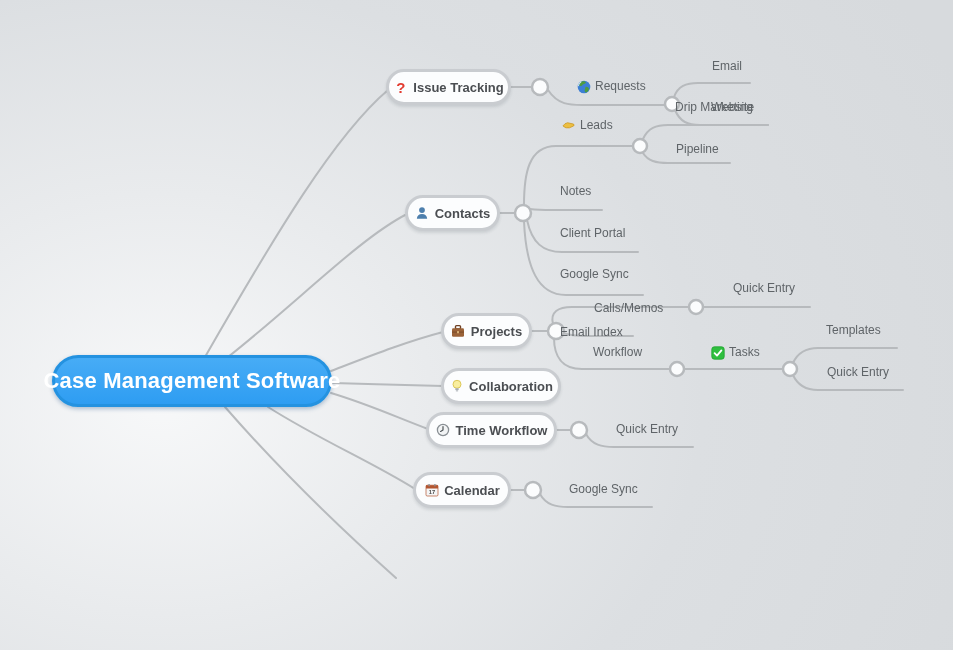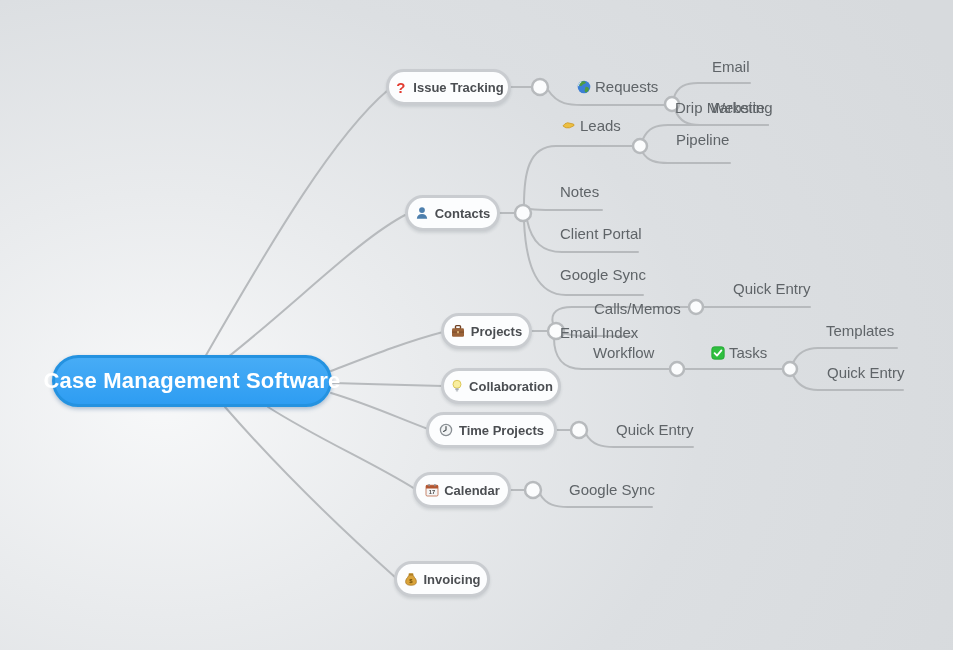--- a/index.html
+++ b/index.html
@@ -23,21 +23,21 @@
     font-size:13px;font-weight:700;color:var(--pill-text,#4b4e52);
   }
   .root{
     height:52px;border-radius:26px;
     background:linear-gradient(180deg,#47acf6,#2e9df2);
     border:3px solid var(--root-border,#2492e0);
     box-shadow:0 2px 4px rgba(40,90,140,.35);
     font-size:22px;font-weight:700;color:var(--root-text,#ffffff);
     letter-spacing:.2px;
   }
-  .lbl{height:17px;line-height:17px;font-size:15px;color:var(--label-text,#5f6468);display:flex;align-items:center;gap:4px;}
+  .lbl{height:17px;line-height:17px;font-size:12px;color:var(--label-text,#5f6468);display:flex;align-items:center;gap:4px;}
   .ic{display:inline-flex;align-items:center;justify-content:center;width:15px;height:15px;flex:0 0 auto;}
   .ic svg{display:block;}
   .qmark{color:#e23b30;font-weight:800;font-size:15px;line-height:15px;}
 </style>
 </head>
 <body>
 
 <div id="canvas">
 
   <svg class="wires" width="953" height="650" viewBox="0 0 953 650">
@@ -133,46 +133,36 @@
     <span>Collaboration</span>
   </div>
 
   <div class="node pill" style="left:426px;top:412px;width:131px;">
     <span class="ic">
       <svg width="14" height="14" viewBox="0 0 14 14">
           <circle cx="7" cy="7" r="5.6" fill="#f2f4f5" stroke="#898f94" stroke-width="1.3"></circle>
           <path d="M7,7 L7,3.6 M7,7 L4.6,8.4" stroke="#4e5357" stroke-width="1.2" stroke-linecap="round" fill="none"></path>
         </svg>
     </span>
-    <span>Time Projects</span>
+    <span>Time Workflow</span>
   </div>
 
   <div class="node pill" style="left:413px;top:472px;width:98px;">
     <span class="ic">
       <svg width="14" height="14" viewBox="0 0 14 14">
           <rect x="1" y="2.2" width="12" height="10.8" rx="1.2" fill="#f4f5f6" stroke="#b3552f" stroke-width="0.7"></rect>
           <rect x="1" y="2.2" width="12" height="3.3" fill="#b3552f"></rect>
           <rect x="3.4" y="0.9" width="1.4" height="2.5" rx="0.6" fill="#8a8f93"></rect>
           <rect x="9.2" y="0.9" width="1.4" height="2.5" rx="0.6" fill="#8a8f93"></rect>
           <text x="7" y="10.9" font-size="5.8" text-anchor="middle" fill="#4a4a4a" font-weight="bold">17</text>
         </svg>
     </span>
     <span>Calendar</span>
   </div>
 
-  <div class="node pill" style="left:394px;top:561px;width:96px;">
-    <span class="ic">
-      <svg width="14" height="14" viewBox="0 0 14 14">
-          <rect x="4.6" y="1.2" width="4.8" height="2.2" rx="0.9" fill="#b5831f"></rect>
-          <path d="M5,3.2 L9,3.2 L10.5,5.5 C12,7 12.6,9 12.2,10.8 C11.8,12.5 10,13.2 7,13.2 C4,13.2 2.2,12.5 1.8,10.8 C1.4,9 2,7 3.5,5.5 Z" fill="#d9a33a" stroke="#a8761f" stroke-width="0.8"></path>
-          <text x="7" y="10.8" font-size="6" text-anchor="middle" fill="#6d4c07" font-weight="bold">$</text>
-        </svg>
-    </span>
-    <span>Invoicing</span>
-  </div>
 
   <div class="node lbl" style="left:576px;top:78px;">
     <span class="ic">
       <svg width="14" height="14" viewBox="0 0 14 14">
           <circle cx="7" cy="7" r="6.3" fill="#3c7fd4"></circle>
           <path d="M3.5,2 C5,1 8,1 9,2.5 C8,4 6,4 5,5.5 C4,6.5 2.5,6 2,5 C2.2,3.8 2.6,2.8 3.5,2Z" fill="#4e9c3f"></path>
           <path d="M8.5,7 C10,6.5 11.5,7.5 12,9 C11.5,11 10,12.3 8.5,12.5 C7.5,11.5 7.5,10 8,9 Z" fill="#4e9c3f"></path>
           <path d="M1.4,5.6 A6,6 0 0 1 4,1.9" stroke="#cfe3f7" stroke-width="1.1" fill="none" stroke-linecap="round"></path>
         </svg>
     </span>
@@ -193,21 +183,21 @@
 
   <div class="node lbl" style="left:561px;top:117px;">
     <span class="ic">
       <svg width="13" height="13" viewBox="0 0 14 14">
           <path d="M1,7.5 Q3,4.5 6,4 L12.5,5.5 Q13.5,6.5 12.5,7.5 L8,9.5 Q4,10.5 1,7.5 Z" fill="#ecbf42" stroke="#c9951f" stroke-width="0.8"></path>
         </svg>
     </span>
     <span>Leads</span>
   </div>
 
-  <div class="node lbl" style="left:676px;top:131px;text-align:center;">
+  <div class="node lbl" style="left:676px;top:141px;text-align:center;">
     <span>Pipeline</span>
   </div>
 
   <div class="node lbl" style="left:560px;top:183px;">
     <span>Notes</span>
   </div>
 
   <div class="node lbl" style="left:560px;top:225px;">
     <span>Client Portal</span>
   </div>

